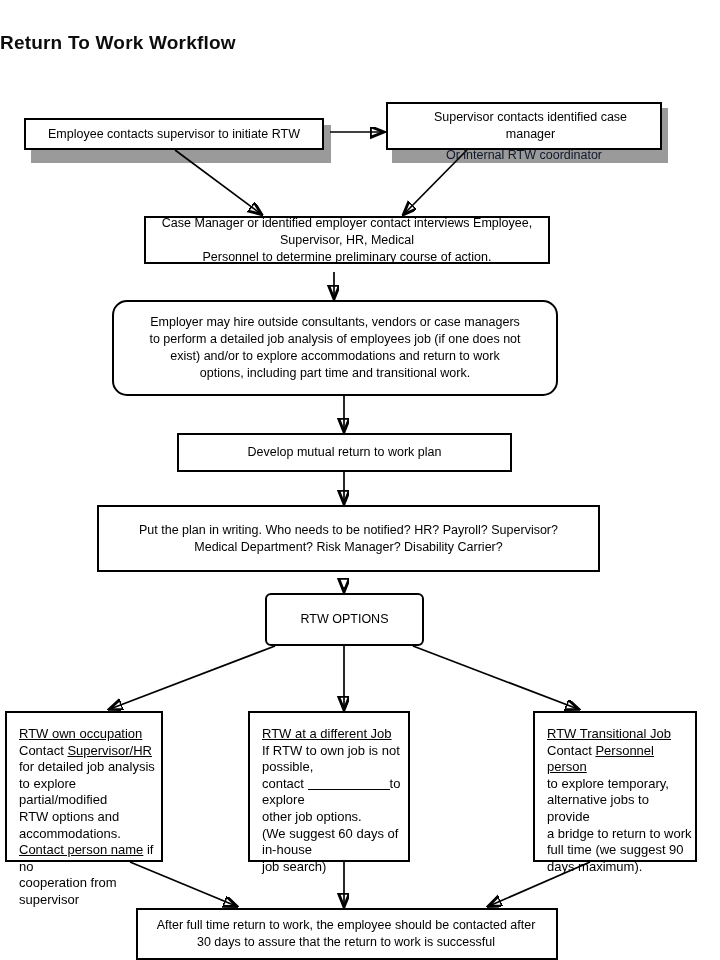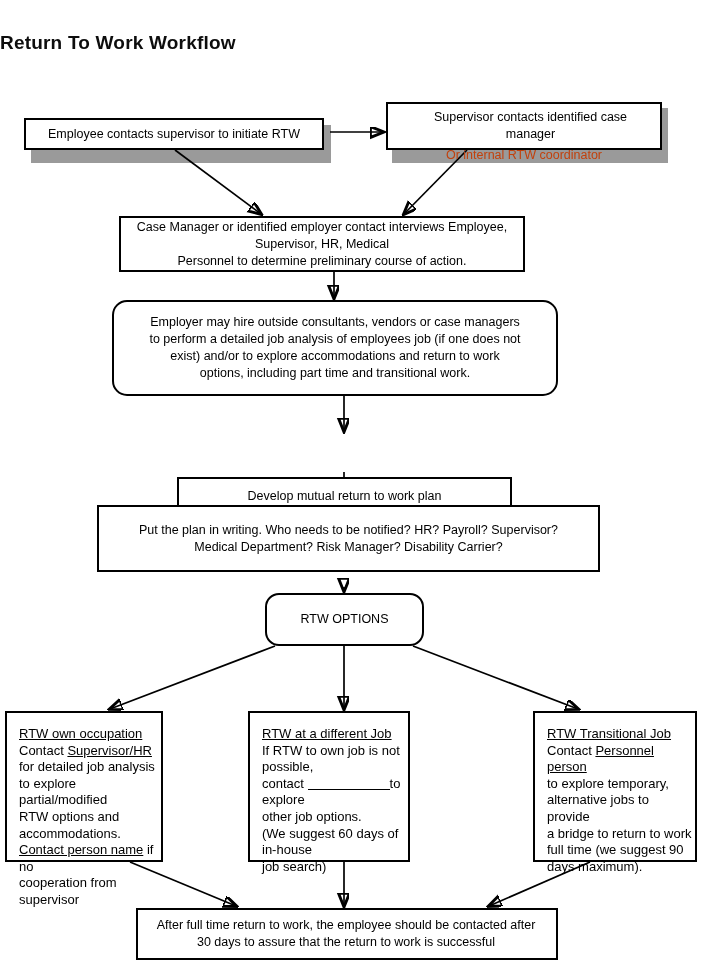--- a/index.html
+++ b/index.html
@@ -49,21 +49,21 @@
 
   
   .shadow {
     position: absolute;
     background: #9a9a9a;
     z-index: 1;
   }
 
   
   .box.rounded {
-    border-radius: 14px;
+    border-radius: 6px;
   }
 
   
   .box.optbox {
     align-items: flex-start;
     justify-content: flex-start;
     text-align: left;
     padding: 13px 0 0 12px;
     font-size: 13px;
     line-height: 16.6px;
@@ -86,21 +86,21 @@
     pointer-events: none;
   }
   #wires line, #wires path { stroke: #000000; stroke-width: 1.7px; fill: none; }
 
   
   .overflow-caption {
     position: absolute;
     text-align: center;
     font-size: 12.5px;
     line-height: 15px;
-    color: #c2410c;
+    color: #0f172a;
     z-index: 4;
   }
 </style>
 </head>
 <body>
 
 <div id="page">
 
   <div class="title">Return To Work Workflow</div>
 
@@ -140,38 +140,38 @@
   <div class="box" style="left:24px; top:118px; width:300px; height:32px;">
     <span class="txt">Employee contacts supervisor to initiate RTW</span>
   </div>
 
   <div class="box" style="left:386px; top:102px; width:276px; height:48px;padding-left:21px;">
     <span class="txt">Supervisor contacts identified case manager</span>
   </div>
 
   <div class="overflow-caption" style="left:386px; top:148px; width:276px;">Or internal RTW coordinator</div>
 
-  <div class="box" style="left:119px; top:216px; width:406px; height:56px;">
+  <div class="box" style="left:144px; top:216px; width:406px; height:48px;">
     <span class="txt">
       <span>Case Manager or identified employer contact interviews Employee,</span><br>
       <span>Supervisor, HR, Medical</span><br>
       <span>Personnel to determine preliminary course of action.</span>
     </span>
   </div>
 
   <div class="box" style="left:112px; top:300px; width:446px; height:96px;border-radius:15px;">
     <span class="txt">
       <span>Employer may hire outside consultants, vendors or case managers</span><br>
       <span>to perform a detailed job analysis of employees job (if one does not</span><br>
       <span>exist) and/or to explore accommodations and return to work</span><br>
       <span>options, including part time and transitional work.</span>
     </span>
   </div>
 
-  <div class="box" style="left:177px; top:433px; width:335px; height:39px;margin-top:44px;">
+  <div class="box" style="left:177px; top:433px; width:335px; height:39px;">
     <span class="txt">Develop mutual return to work plan</span>
   </div>
 
   <div class="box" style="left:97px; top:505px; width:503px; height:67px;">
     <span class="txt">
       <span>Put the plan in writing.  Who needs to be notified?  HR?  Payroll?  Supervisor?</span><br>
       <span>Medical Department?  Risk Manager?  Disability Carrier?</span>
     </span>
   </div>
 

